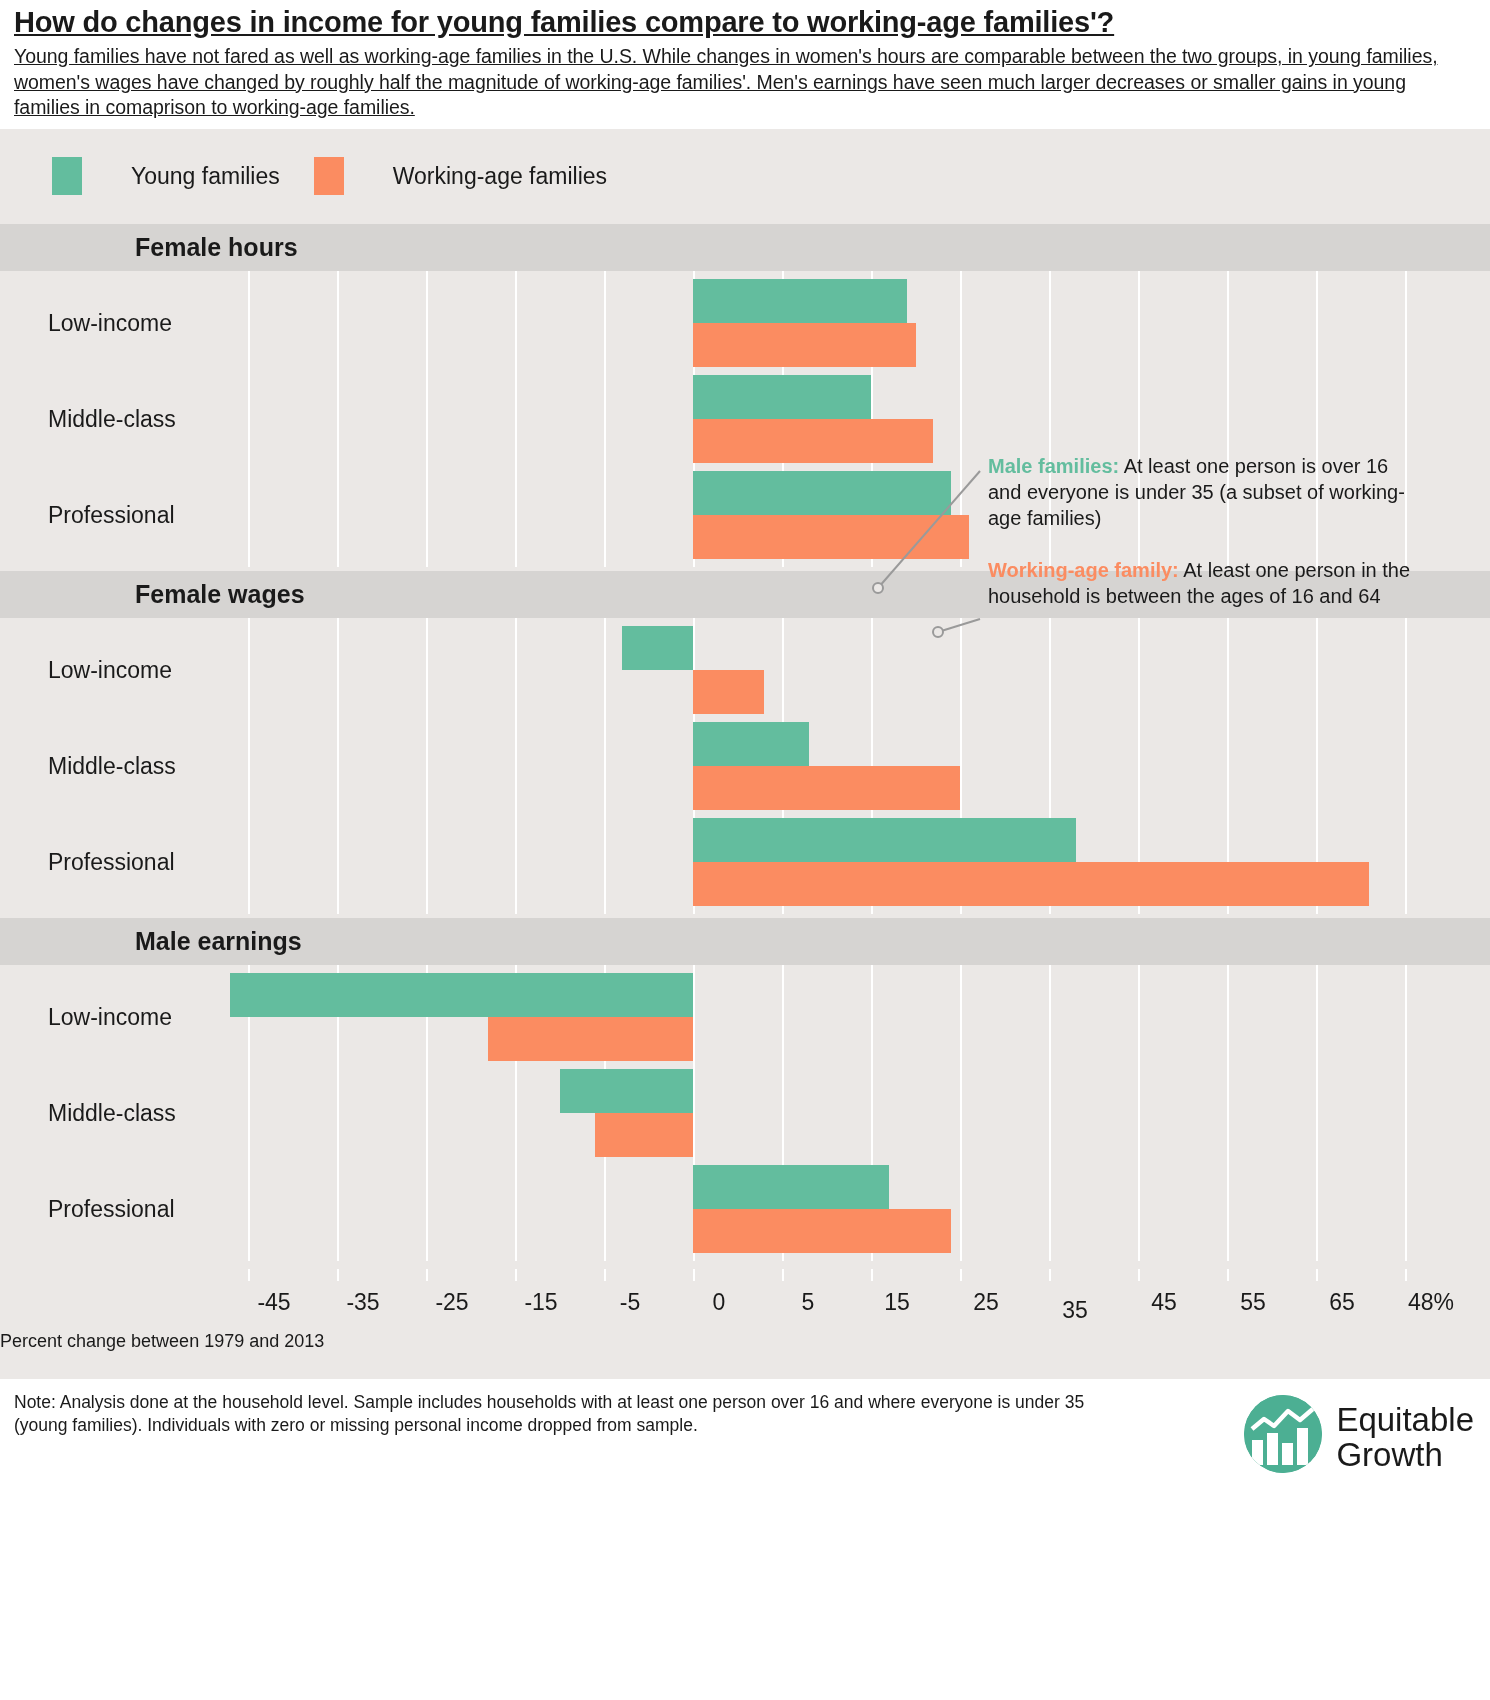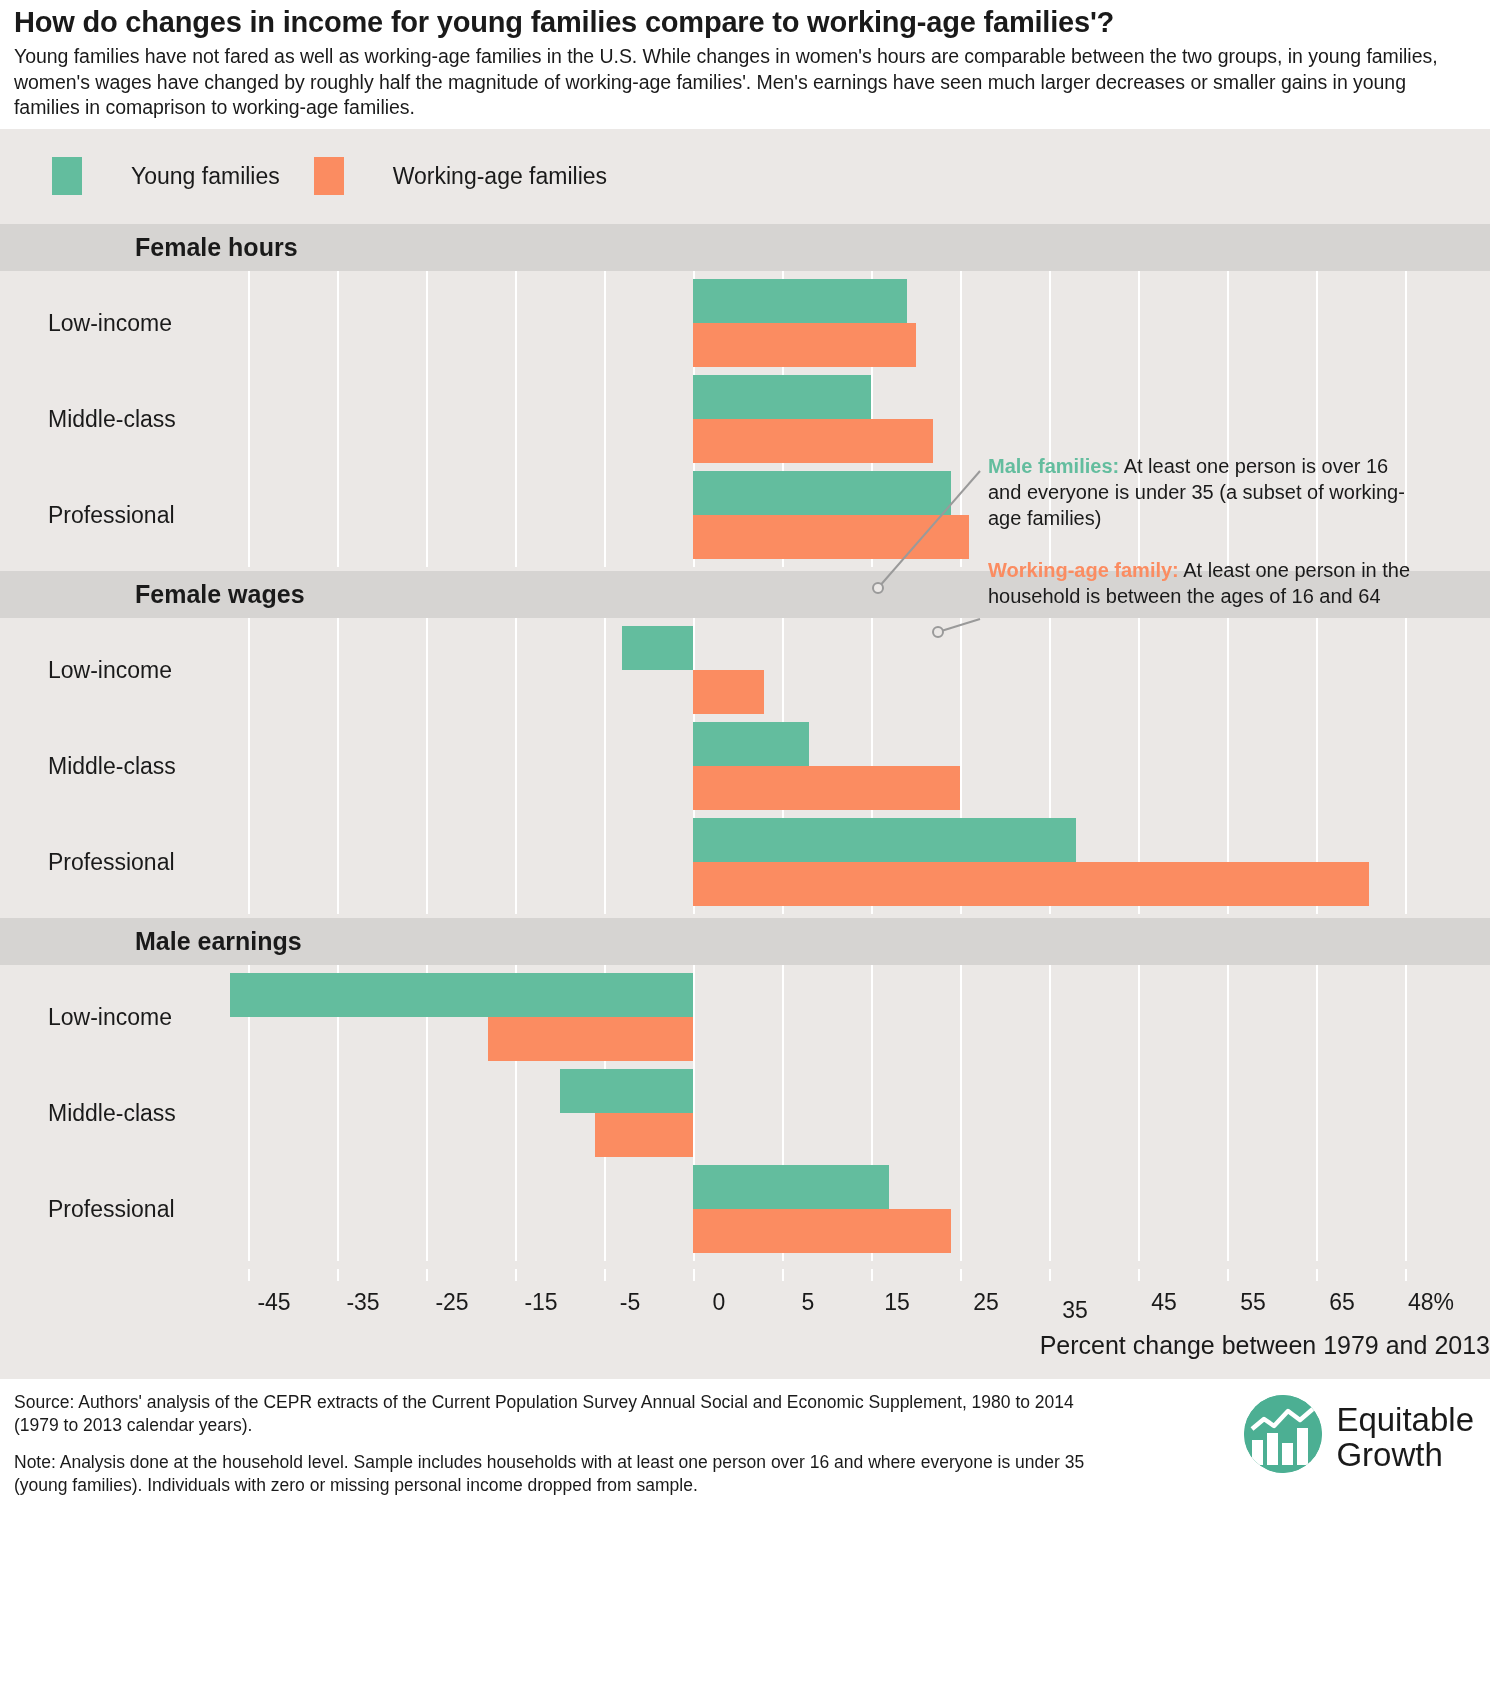--- a/index.html
+++ b/index.html
@@ -7,21 +7,21 @@
   body {
     width: 1490px;
     height: 1700px;
     background: #ffffff;
     font-family: "Liberation Sans", sans-serif;
     color: #1a1a1a;
     overflow: hidden;
   }
 
   
-  #header { padding: 6px 14px 0 14px; }
+  #header { padding: 6px 14px 0 14px; text-decoration: underline; }
   #chart-title {
     font-size: 29px;
     font-weight: bold;
     letter-spacing: -0.2px;
     line-height: 1.12;
     margin: 0 0 6px 0;
   }
   #chart-subtitle {
     font-size: 19.5px;
     line-height: 1.30;
@@ -93,22 +93,22 @@
     position: absolute;
     font-size: 23px;
     text-align: center;
     transform: translateX(-50%);
     white-space: nowrap;
     margin-left: 26px;
   }
   #axis-title {
     position: absolute;
     width: 1490px;
-    text-align: right;
-    font-size: 25px;
+    text-align: left;
+    font-size: 18px;
   }
 
   
   .annot {
     position: absolute;
     font-size: 20px;
     line-height: 1.30;
     width: 432px;
   }
   .annot b.young-k { color: #63bd9e; }
@@ -282,21 +282,20 @@
 
   <svg class="leader" id="leaders" width="1490" height="1250" style="left:0;top:0;pointer-events:none">
       <line x1="878" y1="459" x2="980" y2="342" stroke="#9a9a9a" stroke-width="2"></line>
       <circle cx="878" cy="459" r="5" fill="#ebe8e6" stroke="#9a9a9a" stroke-width="2"></circle>
       <line x1="938" y1="503" x2="980" y2="490" stroke="#9a9a9a" stroke-width="2"></line>
       <circle cx="938" cy="503" r="5" fill="#ebe8e6" stroke="#9a9a9a" stroke-width="2"></circle>
     </svg>
 </div>
 
 <div id="footer">
-  <p>Source: Authors' analysis of the CEPR extracts of the Current Population Survey Annual Social and Economic Supplement, 1980 to 2014 (1979 to 2013 calendar years).</p>
   <p>Note: Analysis done at the household level. Sample includes households with at least one person over 16 and where everyone is under 35 (young families). Individuals with zero or missing personal income dropped from sample.</p>
   <div id="logo">
     <div id="logo-mark">
       <svg width="78" height="78" viewBox="0 0 78 78">
         <circle cx="39" cy="39" r="39" fill="#4caf93"></circle>
         <path d="M8 34 L20 24 L30 31 L44 16 L56 25 L70 13" stroke="#ffffff" stroke-width="4.5" fill="none" stroke-linejoin="round"></path>
         <rect x="8" y="45" width="11" height="25" fill="#ffffff"></rect>
         <rect x="23" y="38" width="11" height="32" fill="#ffffff"></rect>
         <rect x="38" y="48" width="11" height="22" fill="#ffffff"></rect>
         <rect x="53" y="33" width="11" height="37" fill="#ffffff"></rect>

